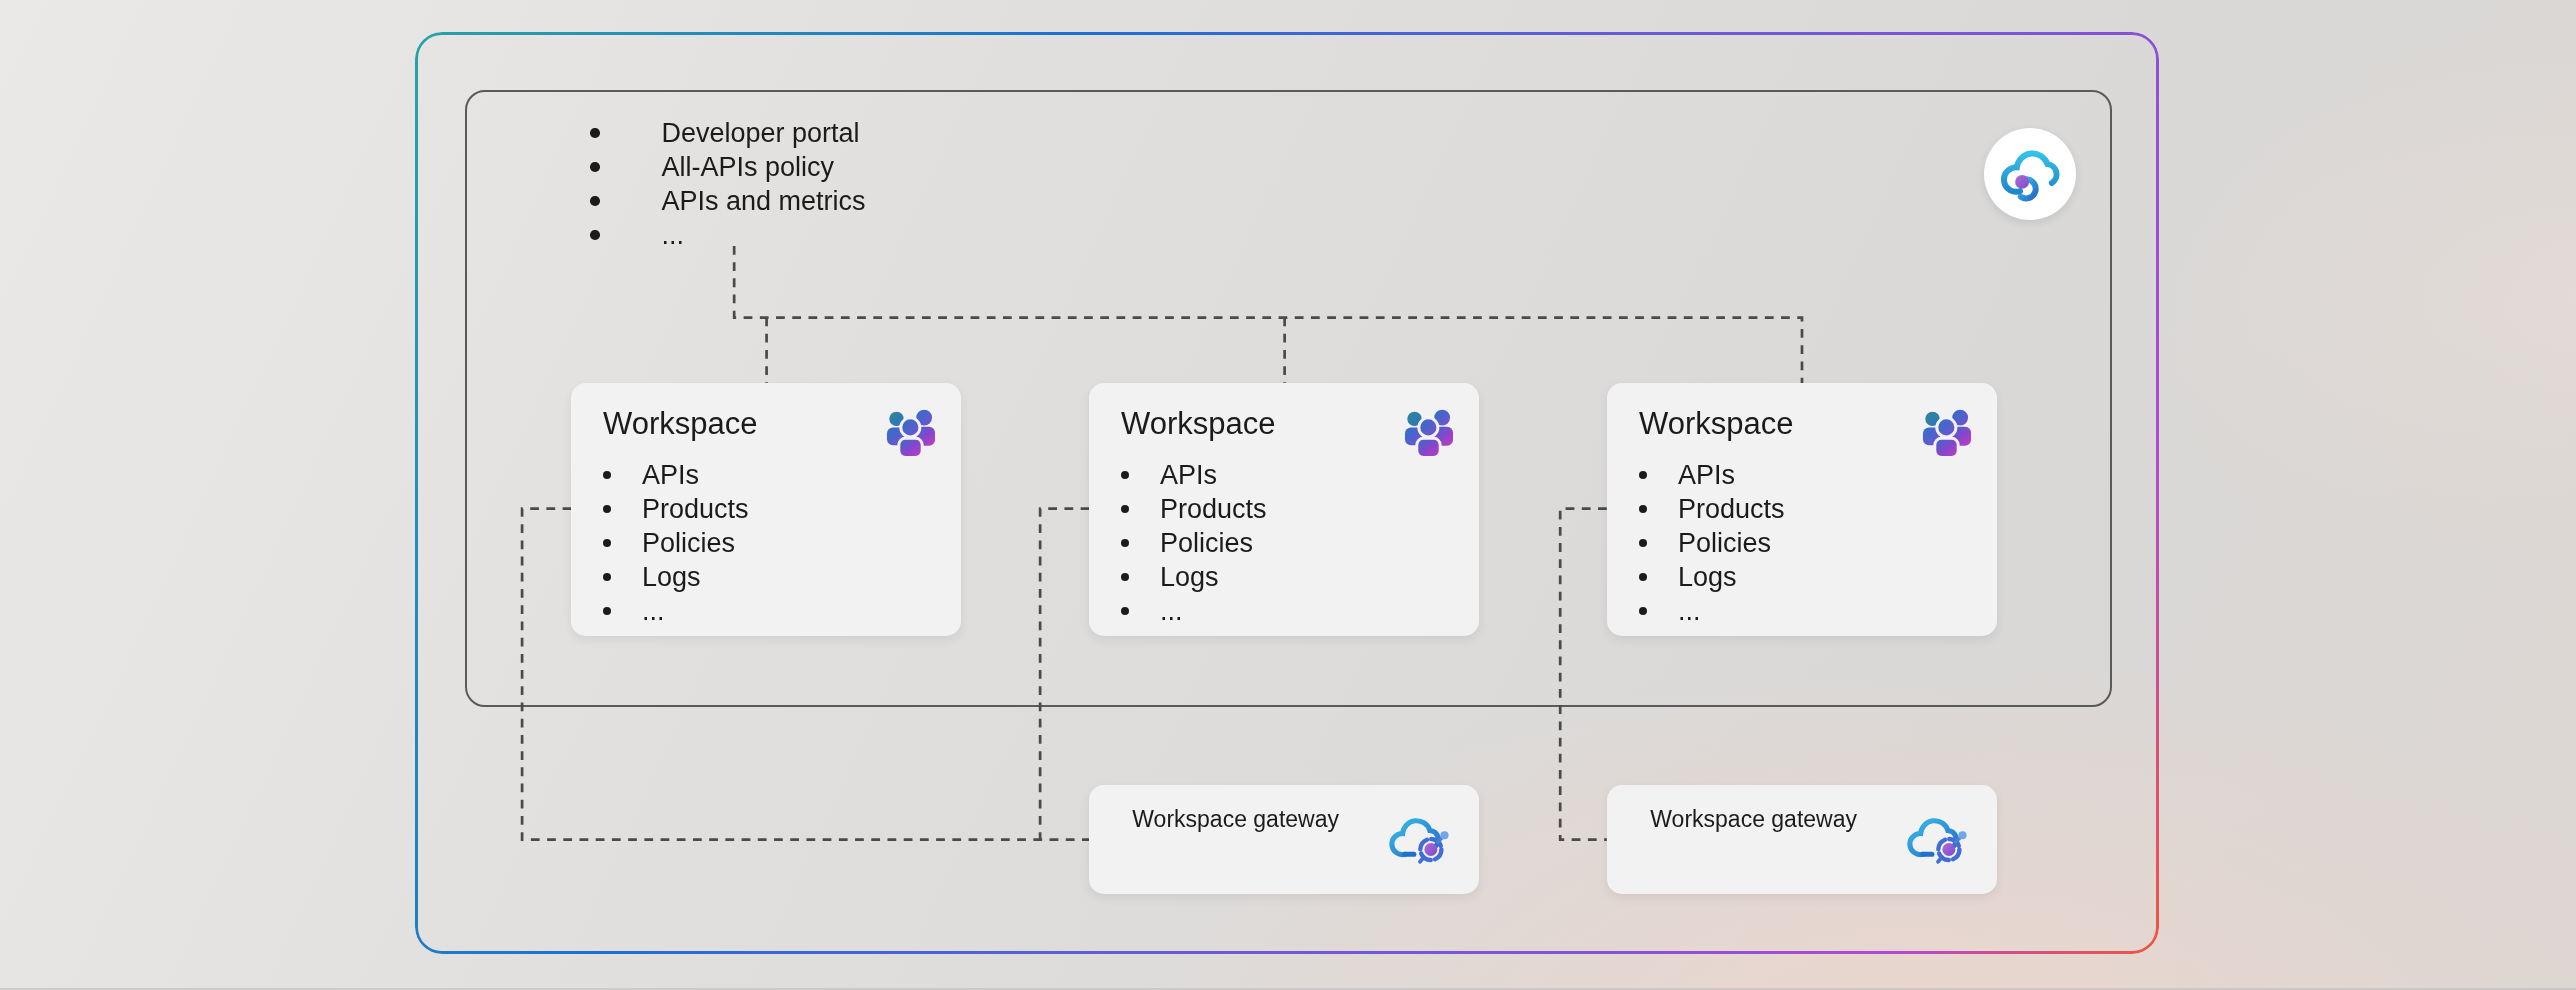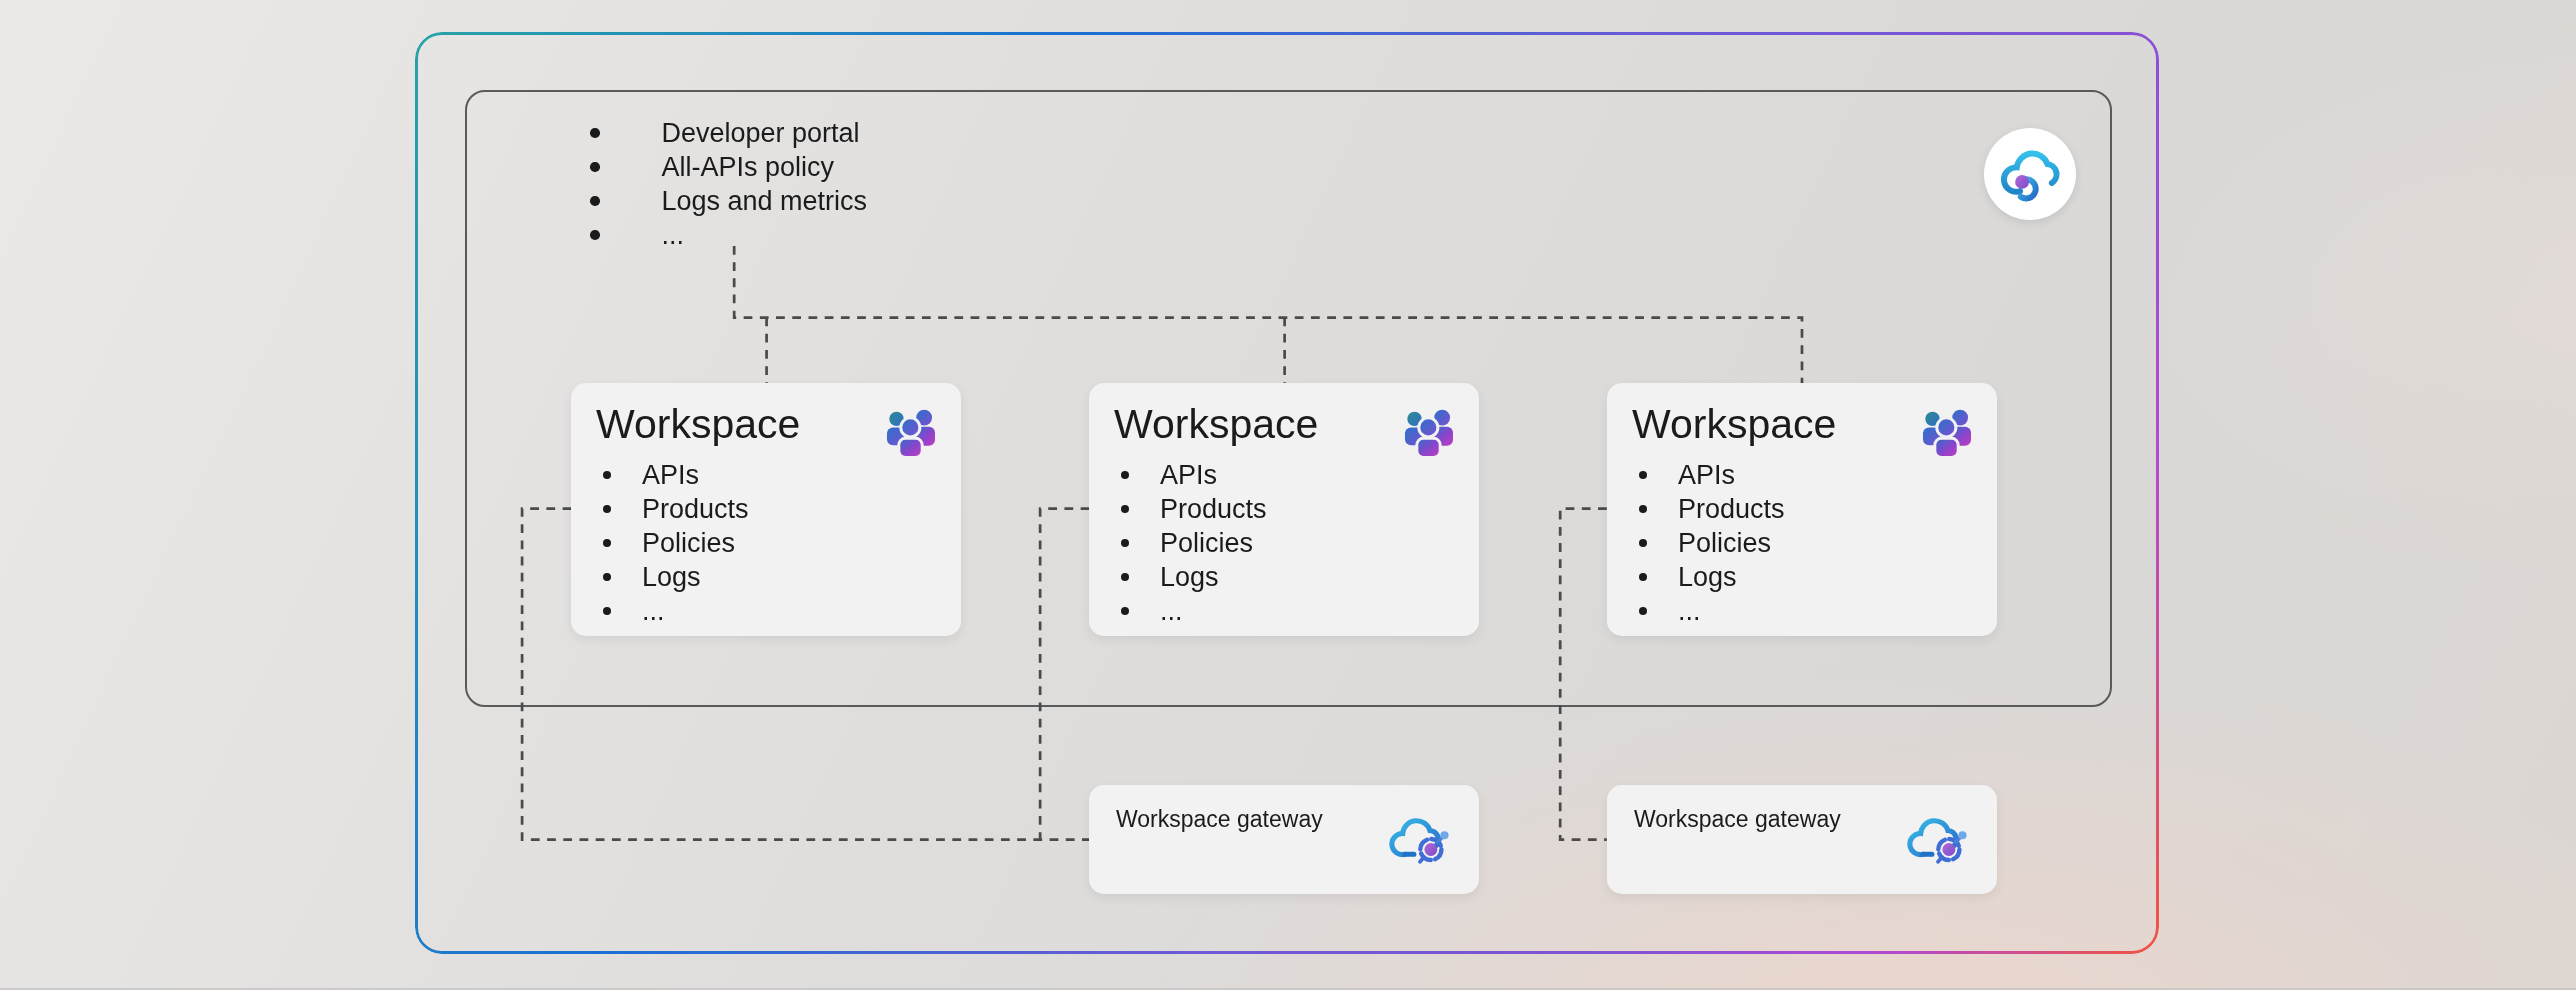--- a/index.html
+++ b/index.html
@@ -3,20 +3,21 @@
 <meta charset="utf-8">
 <style>
   html,body{margin:0;padding:0;}
   body{font-family:"Liberation Sans","DejaVu Sans",sans-serif;}
   .stage{
     position:relative;width:2576px;height:991px;overflow:hidden;
     background:
       radial-gradient(1283px 642px at 74% 106%, rgba(236,214,204,.95), rgba(236,214,204,0) 62%),
       radial-gradient(946px 473px at 102% 30%, rgba(232,222,216,.55), rgba(232,222,216,0) 60%),
       linear-gradient(115deg,#eae9e8 0%,#dfdedd 40%,#d9d8d7 75%,#dcd6d2 100%);
+    text-align: right;
   }
   .stage::after{content:"";position:absolute;left:0;right:0;bottom:0;height:2.7px;background:#c2c1c0;opacity:.7;}
 
   
   .outer-ring{
     position:absolute;left:415px;top:32px;width:1744px;height:922px;
     border-radius:27px;padding:3.4px;box-sizing:border-box;
     background:linear-gradient(118deg,#28a3a6 0%,#1b6fd4 30%,#6a5ad6 55%,#8153d6 75%,#b24ad0 88%,#f15540 100%);
     -webkit-mask:linear-gradient(#fff 0 0) content-box,linear-gradient(#fff 0 0);
     -webkit-mask-composite:xor;
@@ -30,21 +31,21 @@
   }
 
   
   .feature-list{position:absolute;left:590px;top:116px;list-style:none;margin:0;padding:0;}
   .feature-list li{display:flex;align-items:center;height:34px;font-size:27px;color:#1b1b1b;}
   .dot-lg{width:9.5px;height:9.5px;border-radius:50%;background:#1b1b1b;flex:0 0 auto;margin-right:62px;}
 
   
   .card{position:absolute;background:#f3f2f2;border-radius:15px;box-shadow:0 4px 10.8px rgba(0,0,0,.07);}
   .ws-card{top:383px;width:390px;height:253px;}
-  .ws-title{position:absolute;left:25px;top:21.6px;font-size:41px;line-height:38px;color:#1b1b1b;}
+  .ws-title{position:absolute;left:32px;top:21.6px;font-size:31px;line-height:38px;color:#1b1b1b;}
   .ws-list{position:absolute;left:0;top:75px;list-style:none;margin:0;padding:0;width:100%;}
   .ws-list li{display:flex;align-items:center;height:34px;font-size:27px;color:#1b1b1b;padding-left:32px;box-sizing:border-box;}
   .dot-sm{width:8px;height:8px;border-radius:50%;background:#1b1b1b;flex:0 0 auto;margin-right:31px;}
   .people-badge{position:absolute;left:315px;top:26px;width:50px;height:50px;}
 
   .gw-card{top:785px;width:390px;height:109px;}
   .gw-title{position:absolute;left:27px;top:14px;width:223px;font-size:23px;line-height:41px;color:#1b1b1b;}
   .gw-icon{position:absolute;left:297px;top:21px;width:68px;height:68px;}
 
   
@@ -135,21 +136,21 @@
     <li>
         <span class="dot-lg"></span>
         <span>Developer portal</span>
       </li>
     <li>
         <span class="dot-lg"></span>
         <span>All-APIs policy</span>
       </li>
     <li>
         <span class="dot-lg"></span>
-        <span>Logs and metrics</span>
+        <span>APIs and metrics</span>
       </li>
     <li>
         <span class="dot-lg"></span>
         <span>...</span>
       </li>
   </ul>
 
   <div class="apim-badge">
     <svg viewBox="0 0 98 98" width="66" height="66">
         <use href="#sym-apim"></use>

